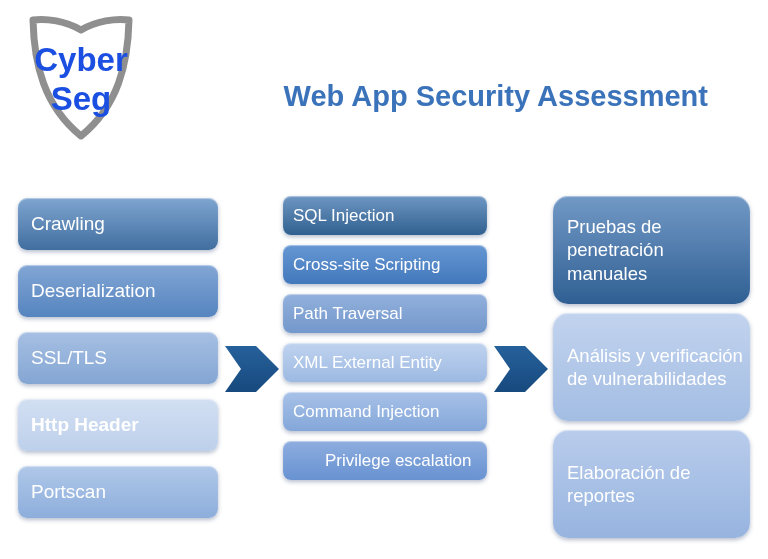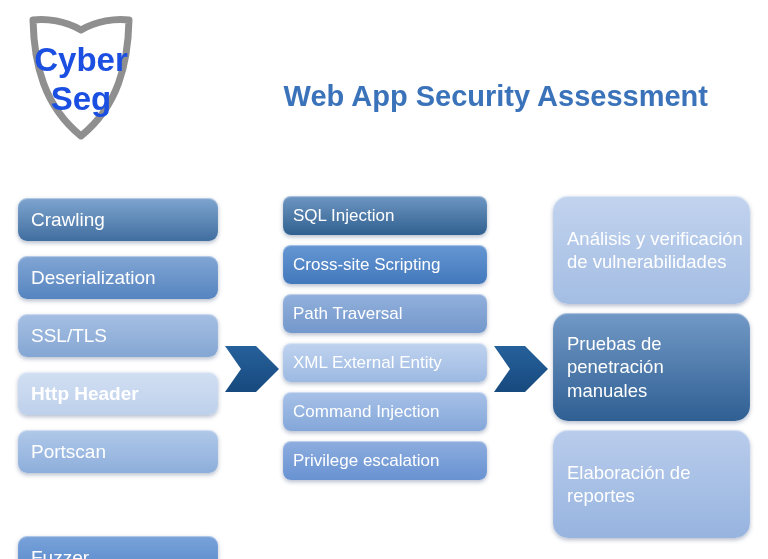--- a/index.html
+++ b/index.html
@@ -23,21 +23,21 @@
   .col{position:absolute;display:flex;flex-direction:column;}
   .col-left  {left:18px; top:198px;width:200px;}
   .col-mid   {left:283px;top:196px;width:204px;}
   .col-right {left:553px;top:196px;width:197px;}
 
   .box{
     display:flex;align-items:center;color:#ffffff;
     box-shadow:0 2px 4px rgba(70,90,130,0.40), inset 0 1px 1px rgba(255,255,255,0.45);
   }
   .col-left .box{
-    height:43px;margin-bottom:15px;border-radius:9px;
+    height:52px;margin-bottom:15px;border-radius:9px;
     font-size:19px;padding-left:13px;
   }
   .col-mid .box{
     height:39px;margin-bottom:10px;border-radius:8px;
     font-size:17px;padding-left:10px;
   }
   .col-right .box{
     height:108px;margin-bottom:9px;border-radius:15px;
     font-size:18.5px;line-height:1.26;padding-left:14px;padding-right:6px;
   }
@@ -95,29 +95,29 @@
       <div class="box" style="background: linear-gradient(rgb(146, 176, 220) 0%, rgb(115, 152, 203) 100%);">
         <span style="color: rgb(255, 255, 255);">Path Traversal</span>
       </div>
       <div class="box" style="background: linear-gradient(rgb(192, 211, 239) 0%, rgb(156, 185, 226) 100%);">
         <span style="color: rgb(255, 255, 255);">XML External Entity</span>
       </div>
       <div class="box" style="background: linear-gradient(rgb(167, 193, 232) 0%, rgb(132, 167, 217) 100%);">
         <span style="color: rgb(255, 255, 255);">Command Injection</span>
       </div>
       <div class="box" style="background: linear-gradient(rgb(141, 173, 223) 0%, rgb(104, 146, 209) 100%);">
-        <span style="color: rgb(255, 255, 255);">Privilege escalation</span>
+        <span style="color: rgb(255, 255, 255); margin-left: 32px;">Privilege escalation</span>
       </div>
     </div>
   <div class="col col-right">
+      <div class="box" style="background: linear-gradient(rgb(114, 153, 198) 0%, rgb(47, 95, 147) 100%);">
+        <span style="color: rgb(255, 255, 255);">Pruebas de penetración manuales</span>
+      </div>
       <div class="box" style="background: linear-gradient(rgb(194, 211, 238) 0%, rgb(163, 189, 227) 100%);">
         <span style="color: rgb(255, 255, 255);">Análisis y verificación de vulnerabilidades</span>
-      </div>
-      <div class="box" style="background: linear-gradient(rgb(114, 153, 198) 0%, rgb(47, 95, 147) 100%);">
-        <span style="color: rgb(255, 255, 255);">Pruebas de penetración manuales</span>
       </div>
       <div class="box" style="background: linear-gradient(rgb(185, 204, 236) 0%, rgb(151, 180, 223) 100%);">
         <span style="color: rgb(255, 255, 255);">Elaboración de reportes</span>
       </div>
     </div>
 
   <svg class="flow-arrow arrow-1" viewBox="0 0 54 46">
     <defs>
       <linearGradient id="arrowGrad" x1="0" y1="0" x2="0" y2="1">
         <stop offset="0" class="arrow-stop-top" stop-color="#26619b"></stop>

